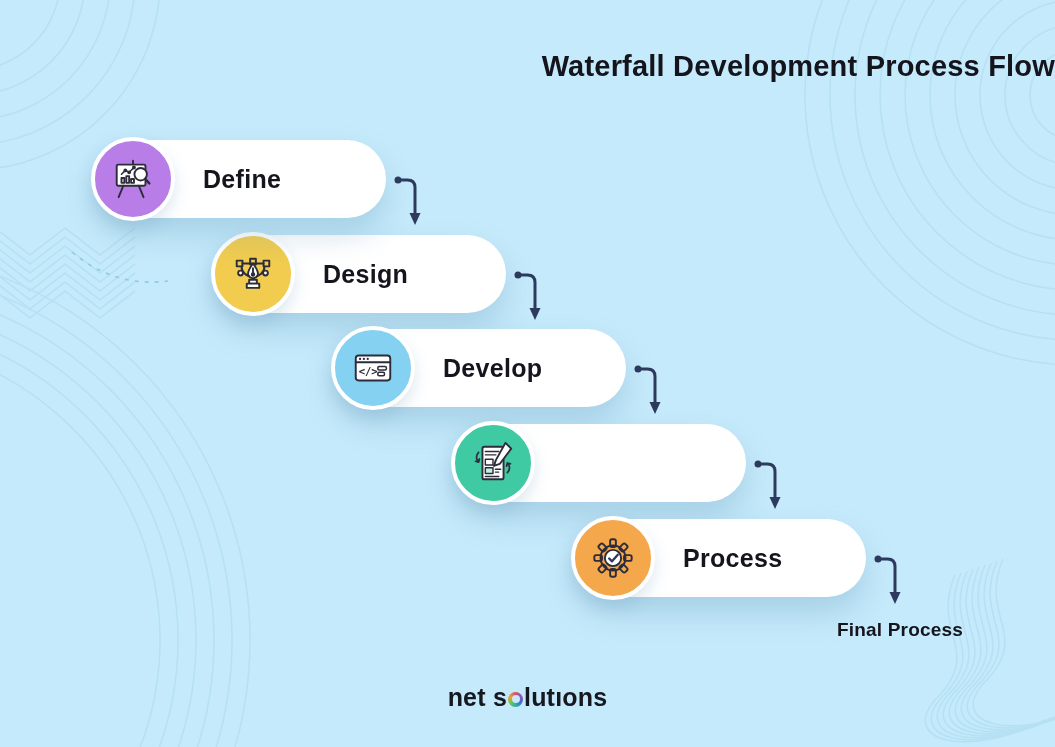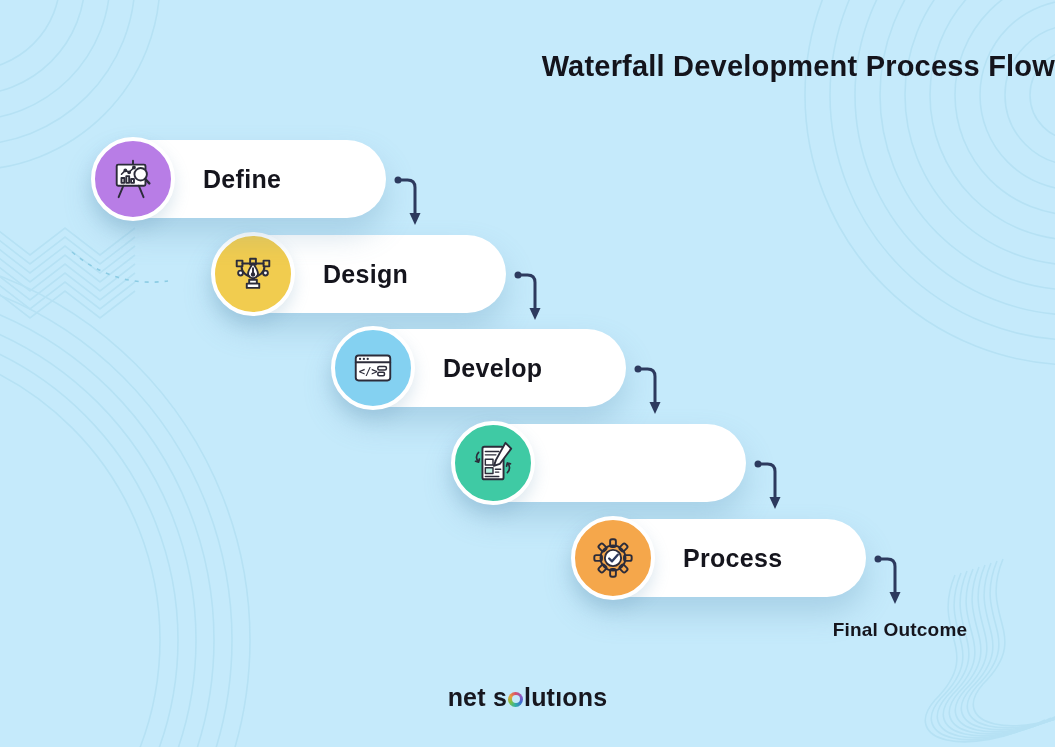--- a/index.html
+++ b/index.html
@@ -255,21 +255,21 @@
       </svg>
     </div>
     <div class="step-label">Process</div>
     <svg class="arrow" viewBox="0 0 30 56">
       <circle class="a-dot" cx="4" cy="6" r="3.5"></circle>
       <path class="a-line" d="M4,6 H13.5 Q21,6 21,13.5 V40"></path>
       <polygon class="a-head" points="15.5,39 26.5,39 21,51"></polygon>
     </svg>
   </div>
 
-  <div class="final-outcome">Final Outcome</div>
+  <div class="final-outcome">Final Process</div>
 
   <div class="logo">
     <span>net s</span>
       <span class="logo-ring" style="background: conic-gradient(rgb(217, 79, 107), rgb(138, 86, 194), rgb(62, 111, 208), rgb(47, 176, 168), rgb(124, 193, 68), rgb(232, 160, 60), rgb(217, 79, 107));">
         <span class="ring-inner"></span>
       </span>
       <span>lutıons</span>
   </div>
 
 </div>

